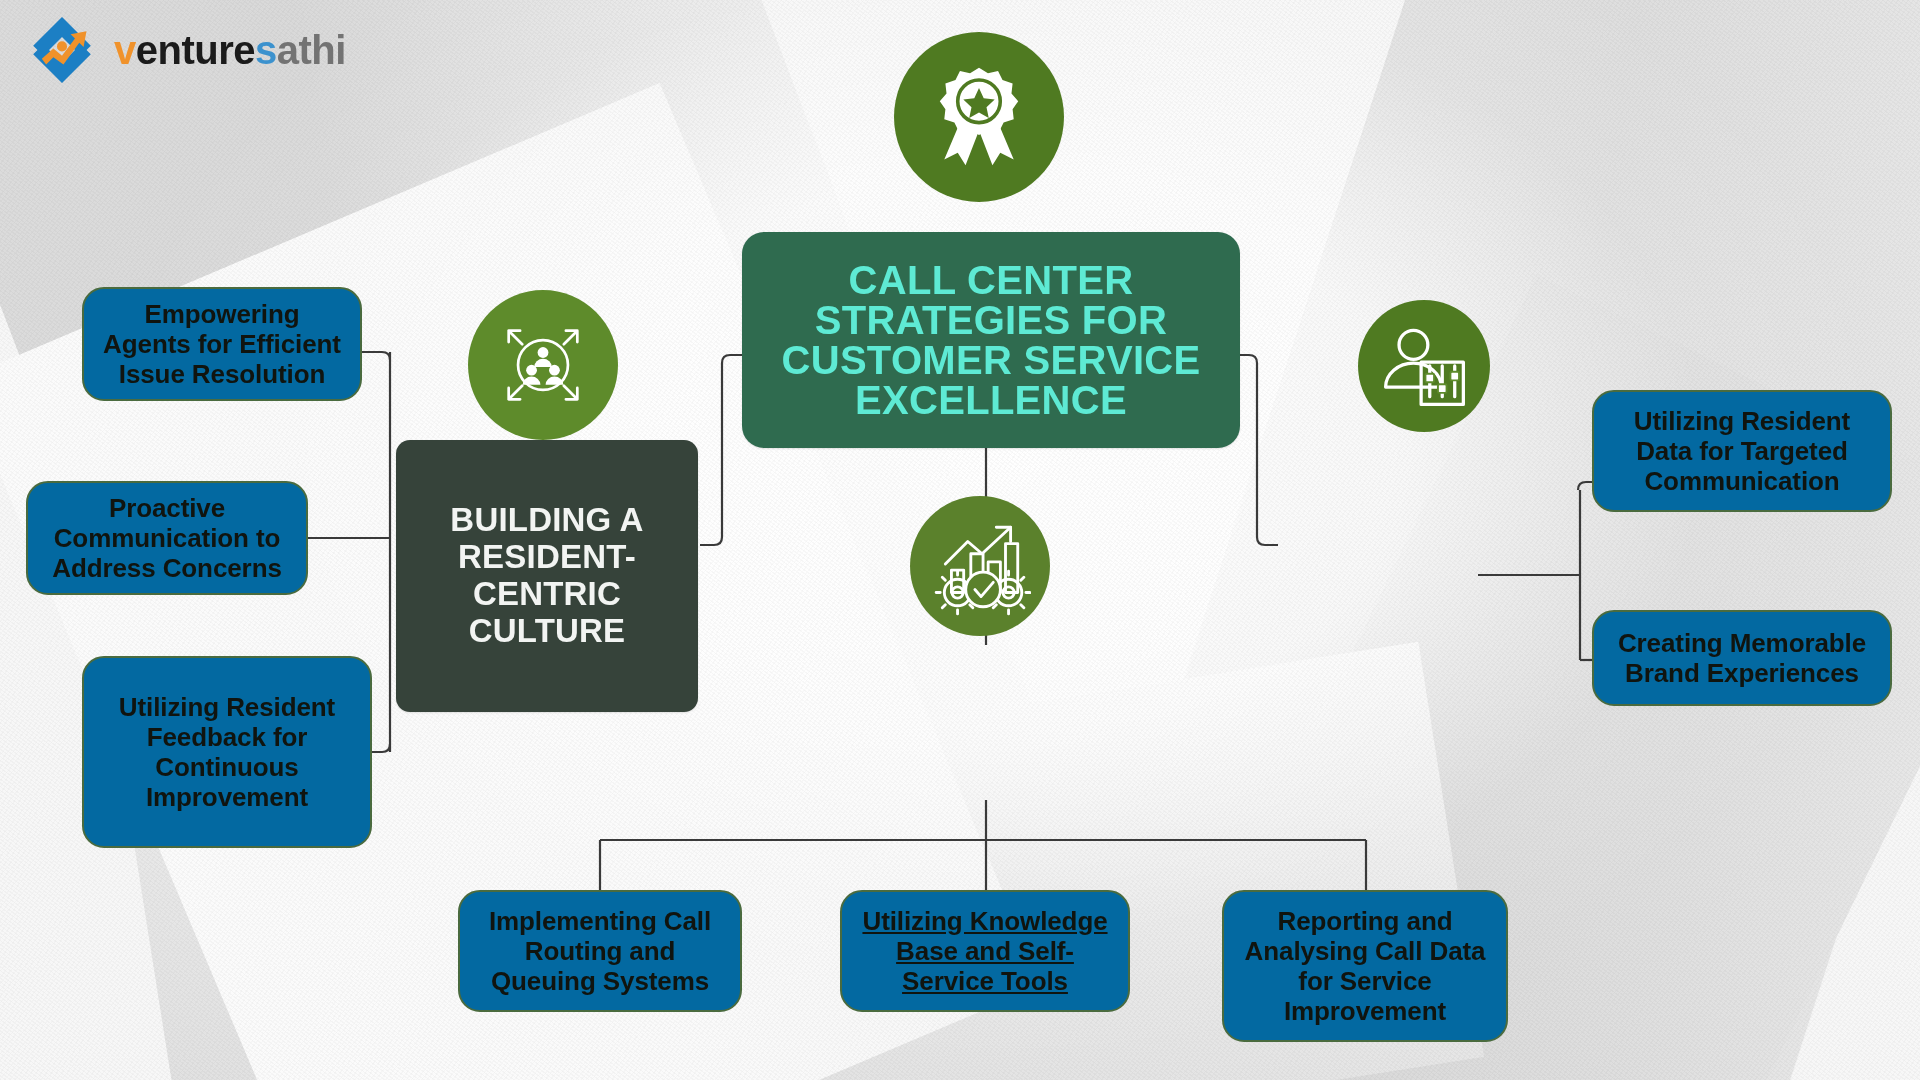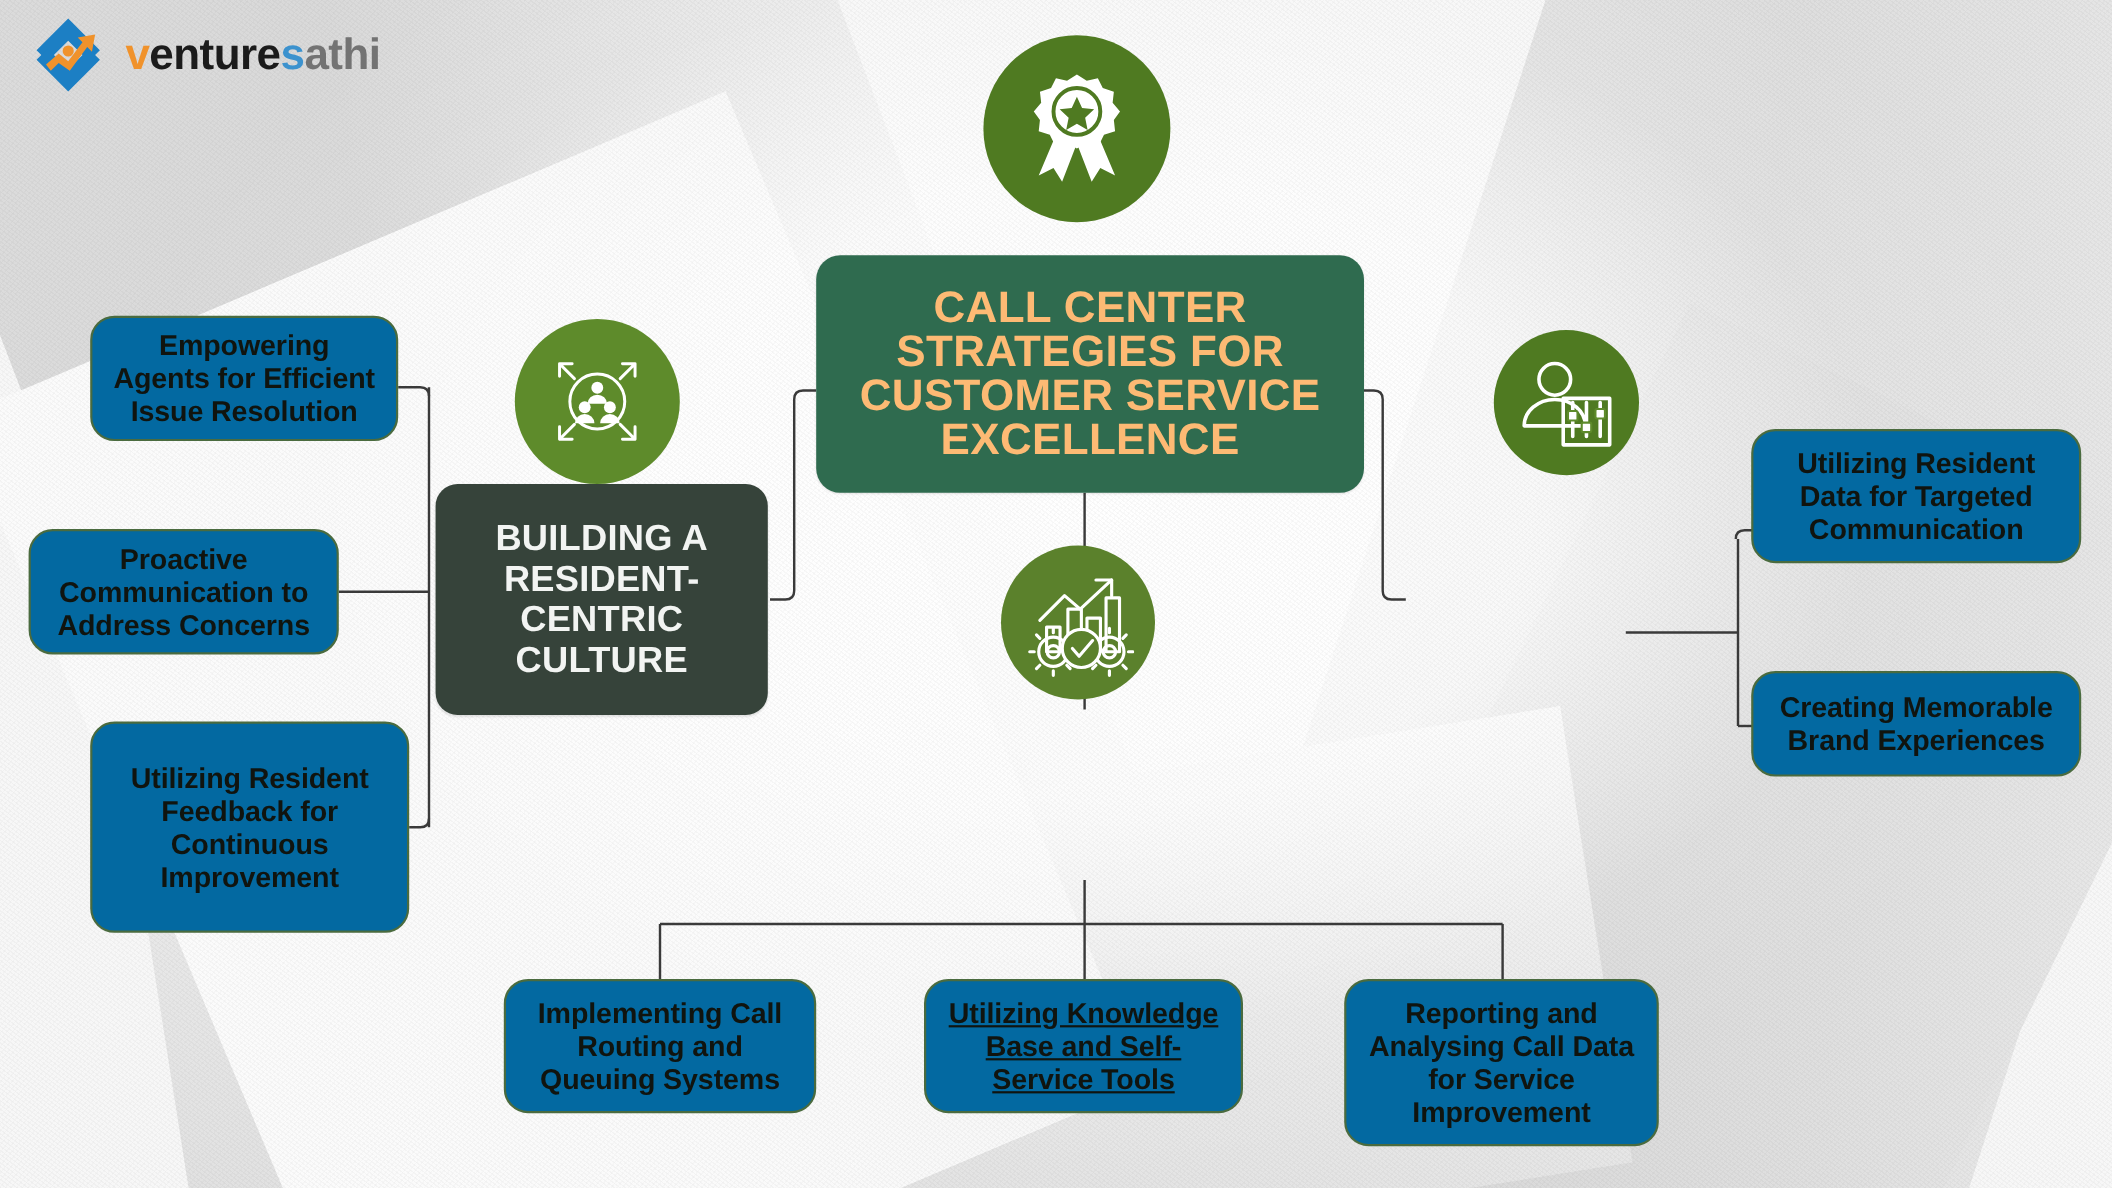--- a/index.html
+++ b/index.html
@@ -78,21 +78,21 @@
   #logo .w4{color:#737373;}
 
   
   #wires{position:absolute;inset:0;z-index:10;pointer-events:none;}
 
   
   .node{position:absolute;z-index:20;box-sizing:border-box;
         display:flex;align-items:center;justify-content:center;text-align:center;}
 
   .hub{
-    background:#2f6b4f;color:#fdba74;border-radius:22px;
+    background:#2f6b4f;color:#5eead4;border-radius:22px;
     font-weight:700;font-size:40px;line-height:1.0;letter-spacing:.3px;
     padding:16px 22px;
     box-shadow:0 1px 2px rgba(0,0,0,.10);
   }
 
   .branch{
     background:#36433a;color:#f2f4f2;border-radius:20px;
     font-weight:700;font-size:33px;line-height:1.12;letter-spacing:.2px;
     padding:14px 20px;
     box-shadow:0 1px 2px rgba(0,0,0,.10);
@@ -208,21 +208,21 @@
         <circle cx="50" cy="38" r="5.2"></circle>
         <path d="M41.5 52 a8.5 8 0 0 1 17 0 Z"></path>
         <circle cx="39" cy="55" r="5.2"></circle>
         <path d="M30.5 69 a8.5 8 0 0 1 17 0 Z"></path>
         <circle cx="61" cy="55" r="5.2"></circle>
         <path d="M52.5 69 a8.5 8 0 0 1 17 0 Z"></path>
       </g>
     </svg>
   </div>
 
-  <div class="node branch" style="left:396px;top:440px;width:302px;height:210px;">
+  <div class="node branch" style="left:396px;top:440px;width:302px;height:272px;border-radius:14px;">
     <span>BUILDING A RESIDENT-CENTRIC CULTURE</span>
   </div>
 
   <div class="node leaf" style="left:82px;top:287px;width:280px;height:114px;">
     <span>Empowering Agents for Efficient Issue Resolution</span>
   </div>
   <div class="node leaf" style="left:26px;top:481px;width:282px;height:114px;justify-content:center;">
     <span>Proactive Communication to Address Concerns</span>
   </div>
   <div class="node leaf" style="left:82px;top:656px;width:290px;height:192px;">

